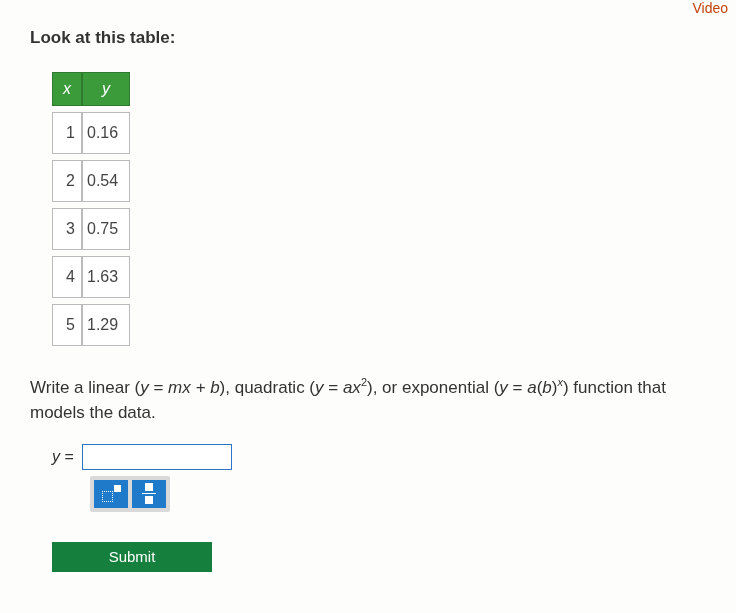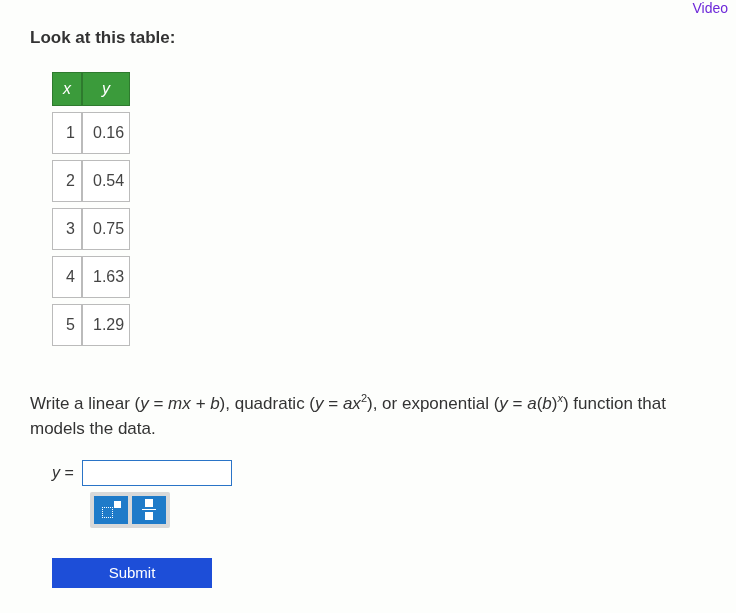--- a/index.html
+++ b/index.html
@@ -10,21 +10,21 @@
     width: 736px;
     height: 613px;
     padding: 0 30px;
     position: relative;
     font-size: 16px;
   }
   .video-link {
     position: absolute;
     top: 0;
     right: 8px;
-    color: #6d28d9;
+    color: #c2410c;
     font-size: 14px;
   }
   .prompt {
     margin-top: 28px;
     color: #333;
     font-size: 17px;
     font-weight: bold;
   }
   .tbl {
     margin-top: 18px;
@@ -45,23 +45,23 @@
   }
   .tbl td {
     background: #fff;
     border: 1px solid #bbb;
     color: #444;
     height: 42px;
     text-align: center;
     font-size: 16px;
   }
   .tbl td.xcol { width: 30px; text-align: right; padding-right: 6px;}
-  .tbl td.ycol { width: 48px; text-align: left; padding-left: 10px;}
+  .tbl td.ycol { width: 48px; text-align: left; padding-left: 4px;}
   .instruction {
-    margin-top: 38px;
+    margin-top: 22px;
     color: #333;
     line-height: 1.5;
     font-size: 17px;
   }
   .math-i { font-style: italic; }
   .sup { font-size: 11px; vertical-align: super; }
   .answer-row {
     margin-top: 18px;
     margin-left: 22px;
     display: flex;
@@ -118,21 +118,21 @@
   }
   .tool-frac .fb {
     width: 8px; height: 8px; background: #fff;
   }
   .tool-frac .fl {
     width: 14px; height: 1px; background: #fff;
   }
   .submit-btn {
     margin-top: 30px;
     margin-left: 22px;
-    background: #1d4ed8;
+    background: #15803d;
     color: #fff;
     border: none;
     width: 160px;
     height: 30px;
     font-size: 15px;
     cursor: pointer;
     text-align: center;
   }
 </style>
 </head>

